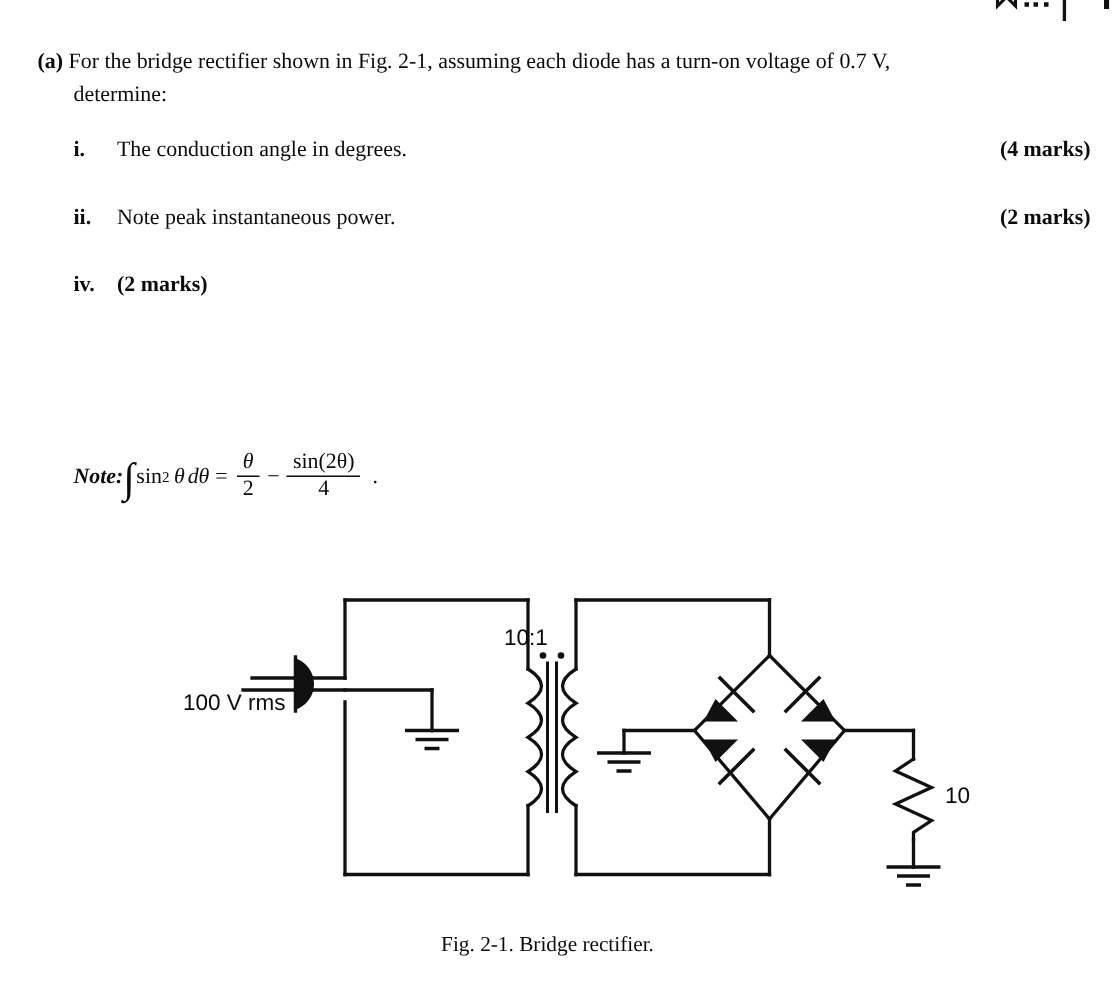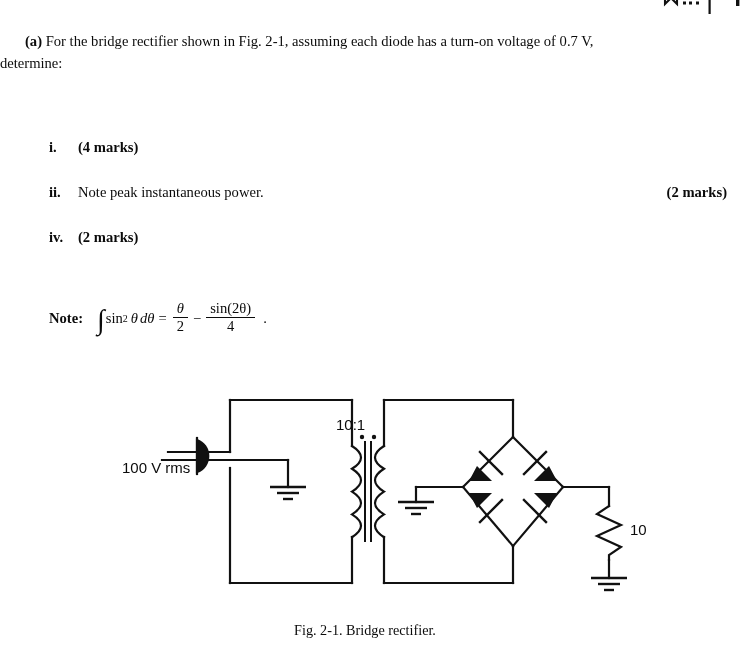--- a/index.html
+++ b/index.html
@@ -42,20 +42,21 @@
     font-size: 14.6px;
     line-height: 22px;
   }
   .q-intro .q-letter {
     font-weight: bold;
   }
   .q-intro .q-body {
     display: inline;
   }
   .q-intro-line2 {
+    padding-left: 49px;
     font-size: 14.6px;
     line-height: 22px;
   }
 
   .subitems {
     margin-top: 18px;
     padding-left: 49px;
     padding-right: 8px;
   }
   .subitem {
@@ -71,35 +72,35 @@
     text-align: left;
   }
   .subitem .sub-label {
     flex: 1 1 auto;
   }
   .subitem .marks {
     font-weight: bold;
     text-align: center;
     white-space: nowrap;
     padding-right: 8px;
-    margin-top: 47px;
   }
 
   
   #note-row {
     position: absolute;
     left: 49px;
     top: 302px;
     display: flex;
     align-items: center;
     font-size: 14.6px;
   }
   #note-label {
     font-weight: bold;
-    margin-right: 14px;
+    margin-right: 0;
+    font-style: italic;
   }
   .integral-sign {
     font-size: 28px;
     line-height: 1;
     font-family: "Liberation Serif", "DejaVu Serif", serif;
     position: relative;
     top: 1px;
     margin-right: 1px;
   }
   .mathit {
@@ -190,20 +191,21 @@
   <div class="q-intro">
     <span class="q-letter">(a)</span>
     <span class="q-body">For the bridge rectifier shown in Fig. 2-1, assuming each diode has a turn-on voltage of  0.7 V,</span>
   </div>
   <div class="q-intro-line2">determine:</div>
 
   <div class="subitems">
 
     <div class="subitem">
       <span class="roman">i.</span>
+      <span class="sub-label">The conduction angle in degrees.</span>
       <span class="marks">(4 marks)</span>
     </div>
 
     <div class="subitem">
       <span class="roman">ii.</span>
       <span class="sub-label">Note peak instantaneous power.</span>
       <span class="marks">(2 marks)</span>
     </div>
 
 

